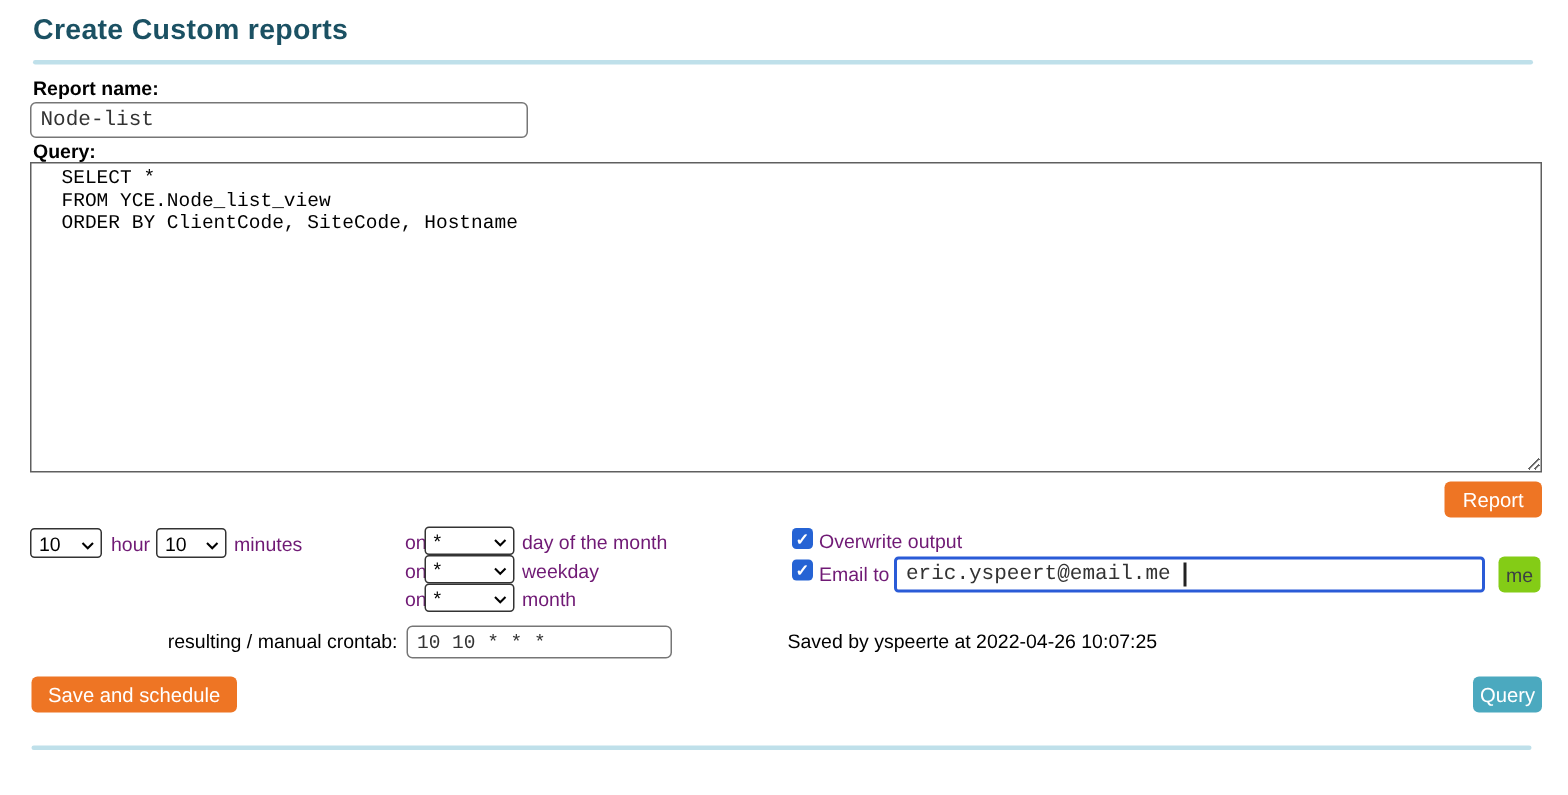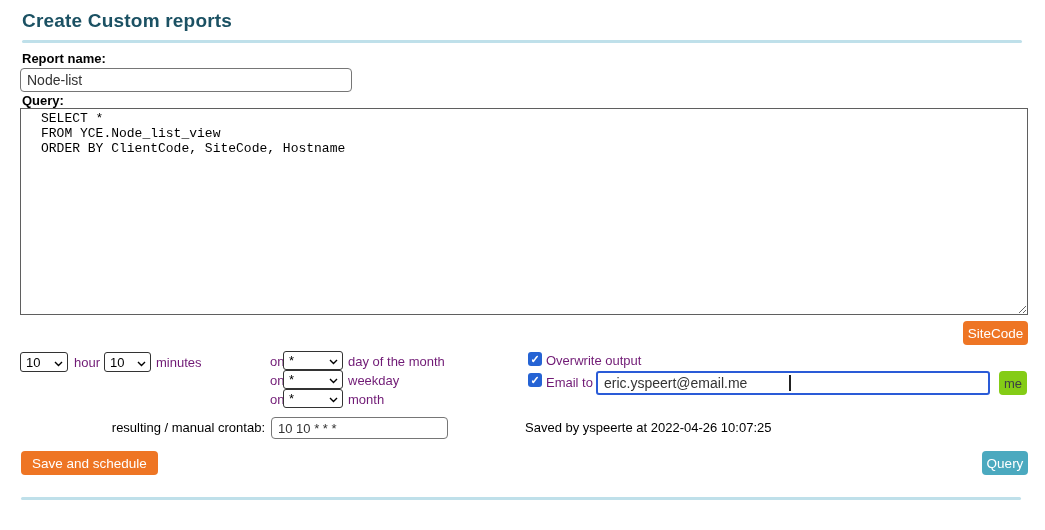--- a/index.html
+++ b/index.html
@@ -21,21 +21,21 @@
   }
   .divider {
     left: 22px; width: 1000px; height: 3px;
     background: #bfe0ea; border-radius: 2px;
   }
   .divider.top { top: 40px; }
   .divider.bottom { left: 21px; top: 497px; }
   .field-label { font-size: 13px; font-weight: 700; color: #000; }
   .text-input {
     border: 1px solid #767676; border-radius: 4px;
-    font-family: Liberation Sans, sans-serif;
+    font-family: Liberation Mono, monospace;
     font-size: 14px; color: #333;
     padding: 0 6px; background: #fff; outline: none;
   }
   .query-area {
     left: 20px; top: 108px; width: 1008px; height: 207px;
     border: 1px solid #5f5f5f; border-radius: 0;
     font-family: "Liberation Mono", "DejaVu Sans Mono", monospace;
     font-size: 13px; line-height: 15px; color: #000;
     padding: 2px 20px; resize: both; outline: none; background: #fff;
   }
@@ -89,21 +89,21 @@
   <div class="abs divider top"></div>
 
   <div class="abs field-label" style="left:22px; top:51px;">Report name:</div>
   <input class="abs text-input" style="left: 20px; top: 68px; width: 332px; height: 24px;" value="Node-list">
 
   <div class="abs field-label" style="left:22px; top:93px;">Query:</div>
   <textarea class="abs query-area" spellcheck="false" style="">SELECT *
 FROM YCE.Node_list_view
 ORDER BY ClientCode, SiteCode, Hostname</textarea>
 
-  <button class="abs btn orange btn-preview">SiteCode</button>
+  <button class="abs btn orange btn-preview">Report</button>
 
   <div class="abs fake-select" style="left:20px; top:352px; width:48px;">
     <span>10</span>
     <span><svg width="9" height="6" viewBox="0 0 9 6">
           <polyline points="1,1 4.5,4.5 8,1" fill="none" stroke="#000" stroke-width="1.4"></polyline>
         </svg></span>
   </div>
   <div class="abs inline-label" style="left:74px; top:355px;">hour</div>
   <div class="abs fake-select" style="left:104px; top:352px; width:47px;">
     <span>10</span>

